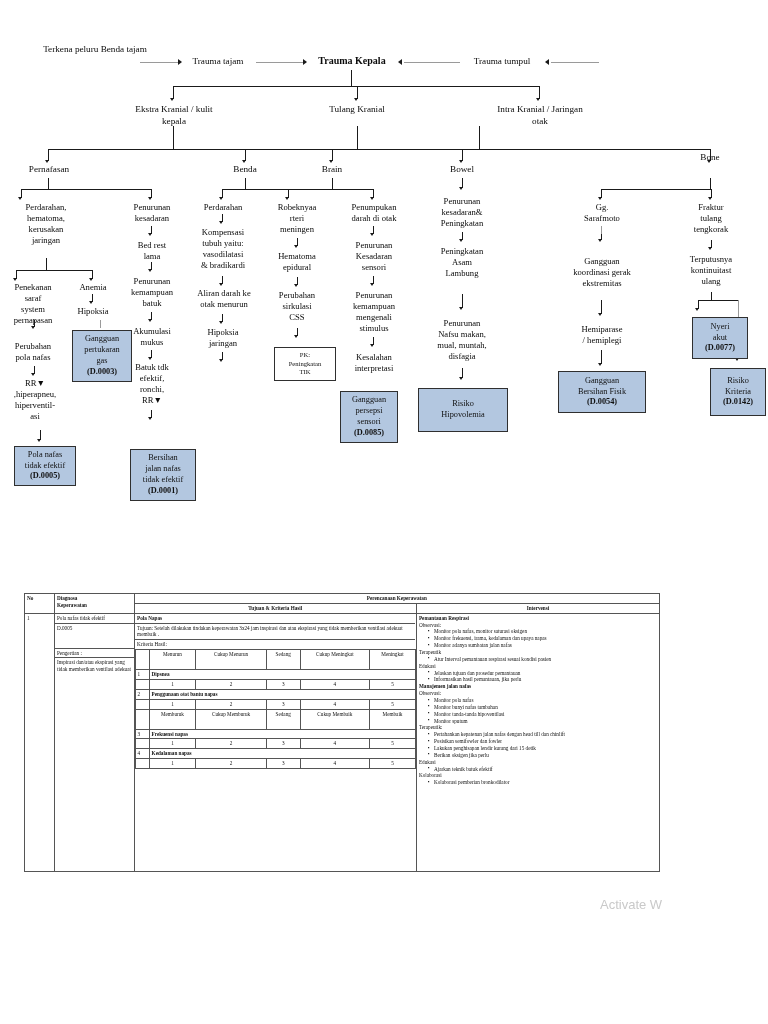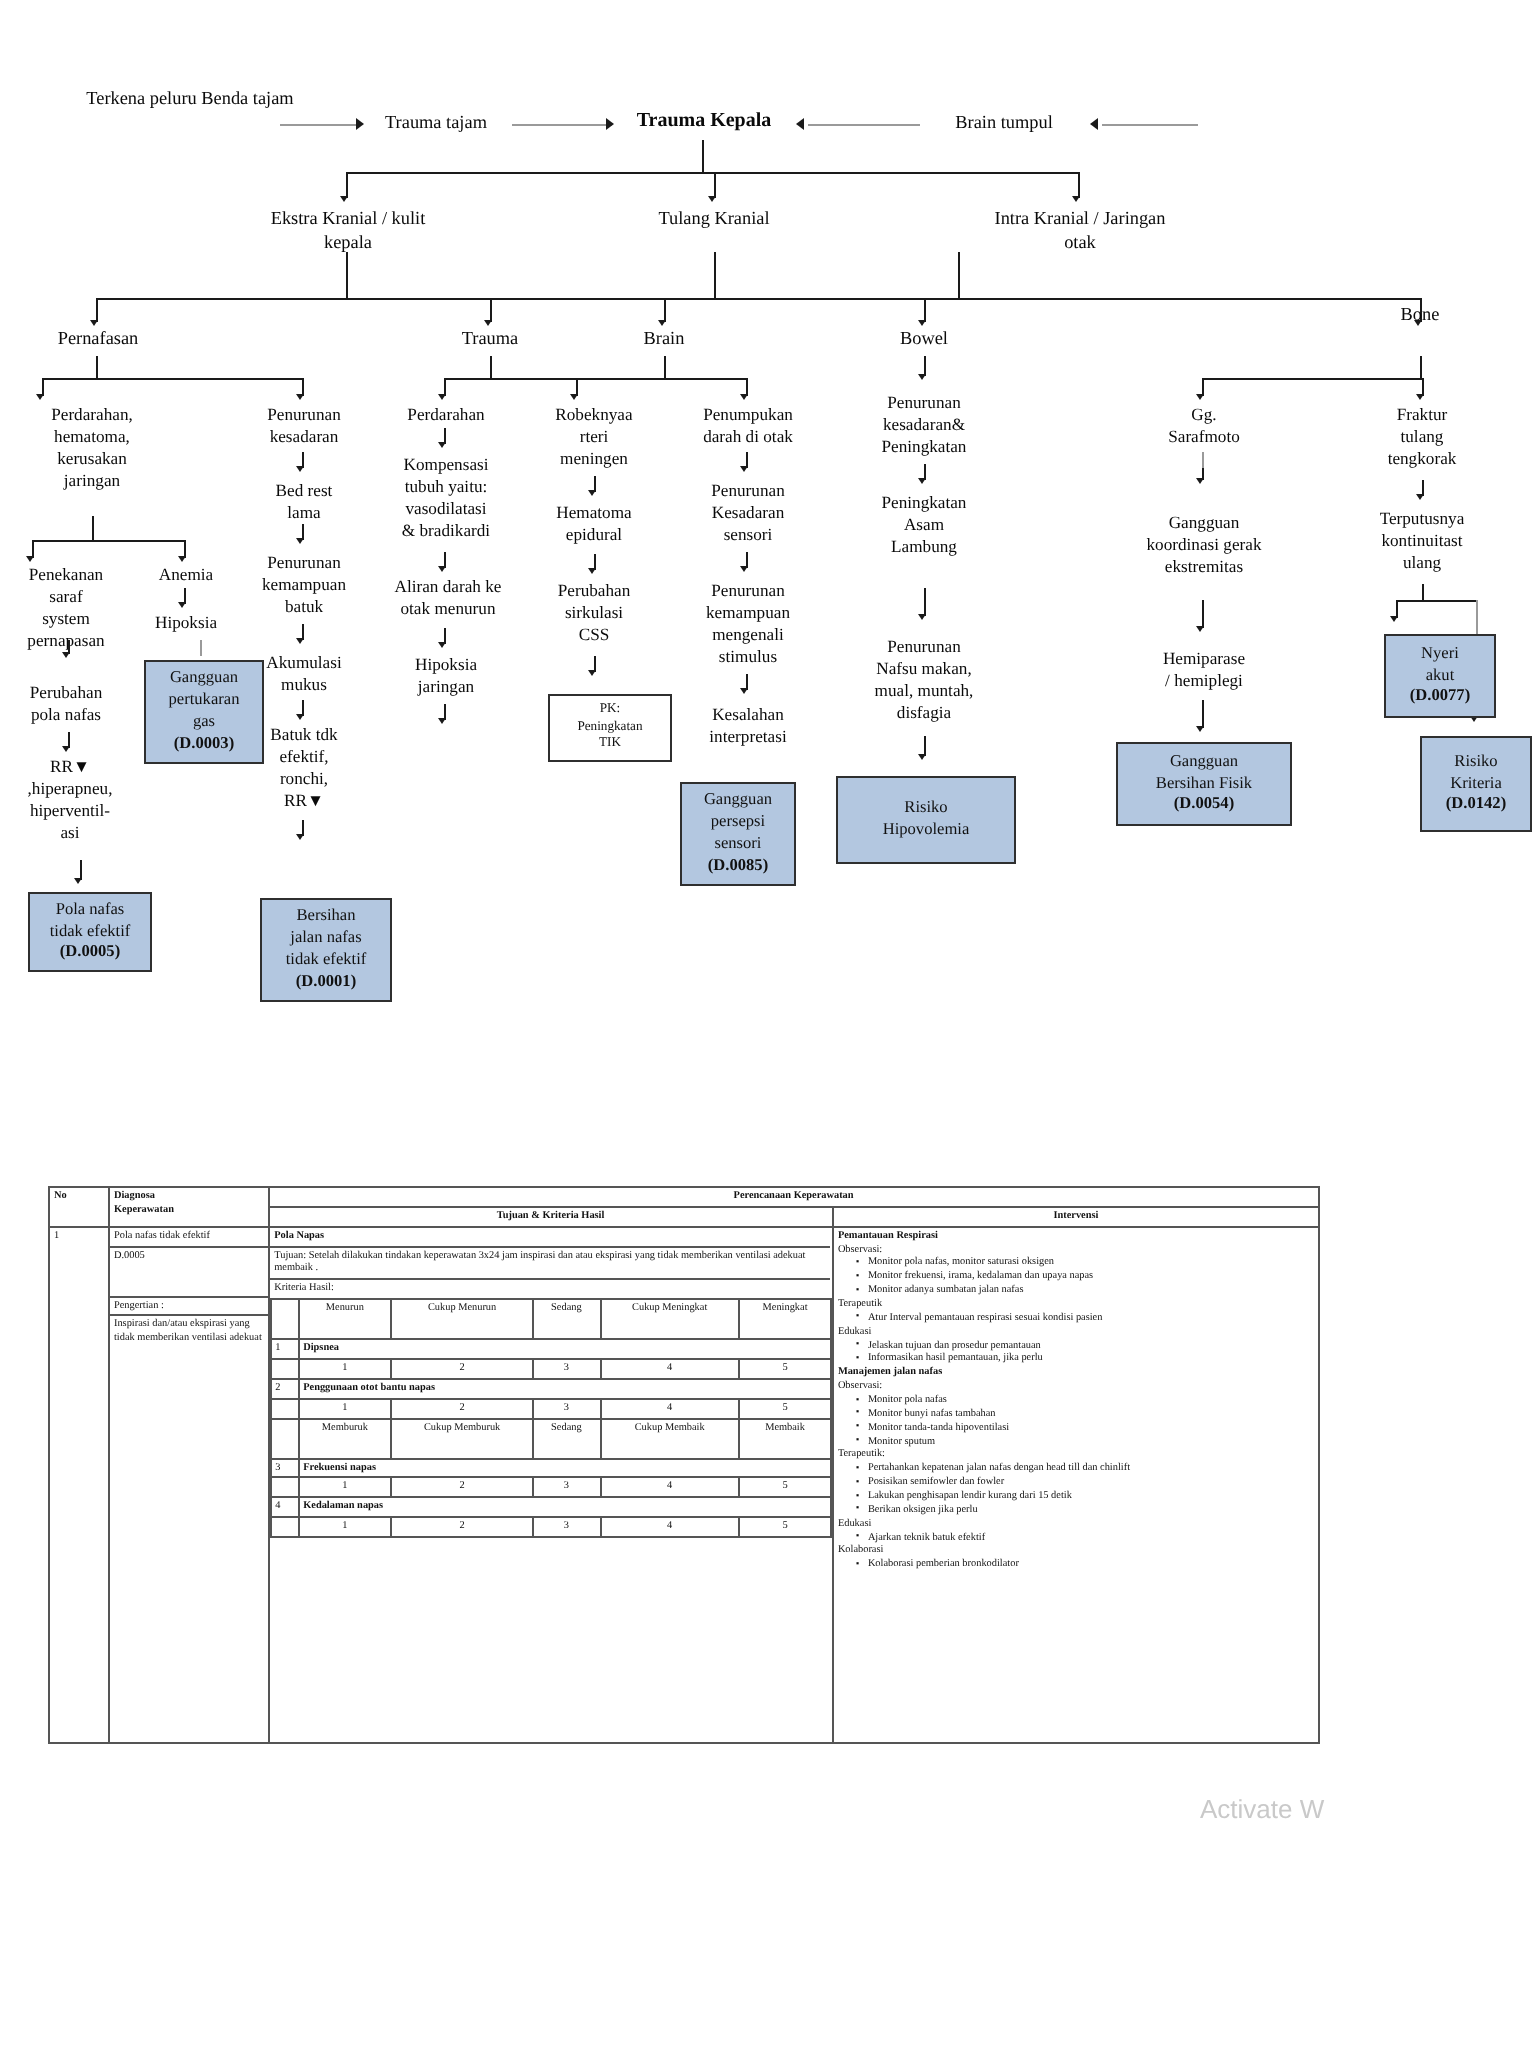--- a/index.html
+++ b/index.html
@@ -109,21 +109,21 @@
   <div class="node sz9" style="left:184px;top:56px;width:68px;">Trauma tajam</div>
 
   <div class="ln lnh grey" style="left:256px;top:62px;width:50px;"></div>
   <div class="ar" style="left:303px;top:59px;"></div>
 
   <div class="node sz10 b" style="left:310px;top:55px;width:84px;">Trauma Kepala</div>
 
   <div class="al" style="left:398px;top:59px;"></div>
   <div class="ln lnh grey" style="left:404px;top:62px;width:56px;"></div>
 
-  <div class="node sz9" style="left:462px;top:56px;width:80px;">Brain tumpul</div>
+  <div class="node sz9" style="left:462px;top:56px;width:80px;">Trauma tumpul</div>
 
   <div class="al" style="left:545px;top:59px;"></div>
   <div class="ln lnh grey" style="left:551px;top:62px;width:48px;"></div>
 
 
   <div class="ln lnv" style="left:351px;top:70px;height:16px;"></div>
   <div class="ln lnh" style="left:173px;top:86px;width:367px;"></div>
 
   <div class="ln lnv" style="left:173px;top:86px;height:13px;"></div>
   <div class="ah sm" style="left:170px;top:98px;"></div>
@@ -143,21 +143,21 @@
   <div class="ln lnv" style="left:357px;top:126px;height:23px;"></div>
   <div class="ln lnv" style="left:479px;top:126px;height:23px;"></div>
   <div class="ln lnh" style="left:48px;top:149px;width:662px;"></div>
 
   <div class="ln lnv" style="left:48px;top:149px;height:12px;"></div>
   <div class="ah sm" style="left:45px;top:160px;"></div>
   <div class="node sz9" style="left:10px;top:164px;width:78px;">Pernafasan</div>
 
   <div class="ln lnv" style="left:245px;top:149px;height:12px;"></div>
   <div class="ah sm" style="left:242px;top:160px;"></div>
-  <div class="node sz9" style="left:215px;top:164px;width:60px;">Trauma</div>
+  <div class="node sz9" style="left:215px;top:164px;width:60px;">Benda</div>
 
   <div class="ln lnv" style="left:332px;top:149px;height:12px;"></div>
   <div class="ah sm" style="left:329px;top:160px;"></div>
   <div class="node sz9" style="left:302px;top:164px;width:60px;">Brain</div>
 
   <div class="ln lnv" style="left:462px;top:149px;height:12px;"></div>
   <div class="ah sm" style="left:459px;top:160px;"></div>
   <div class="node sz9" style="left:432px;top:164px;width:60px;">Bowel</div>
 
   <div class="ln lnv" style="left:710px;top:149px;height:12px;"></div>

